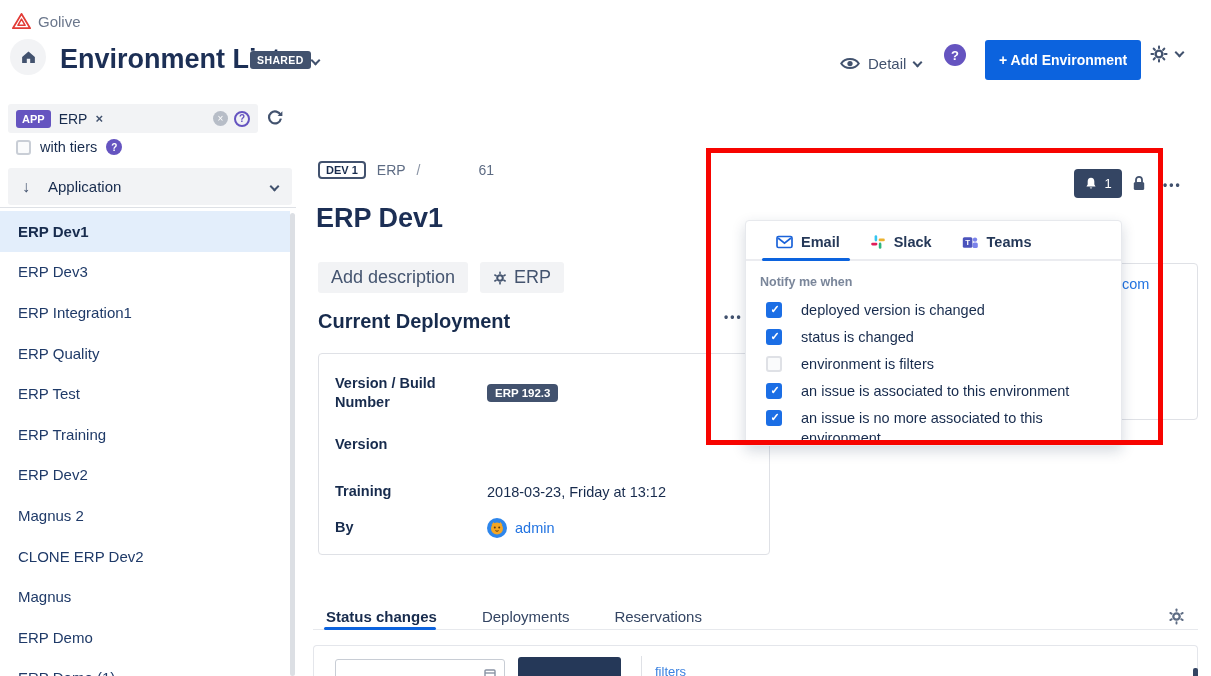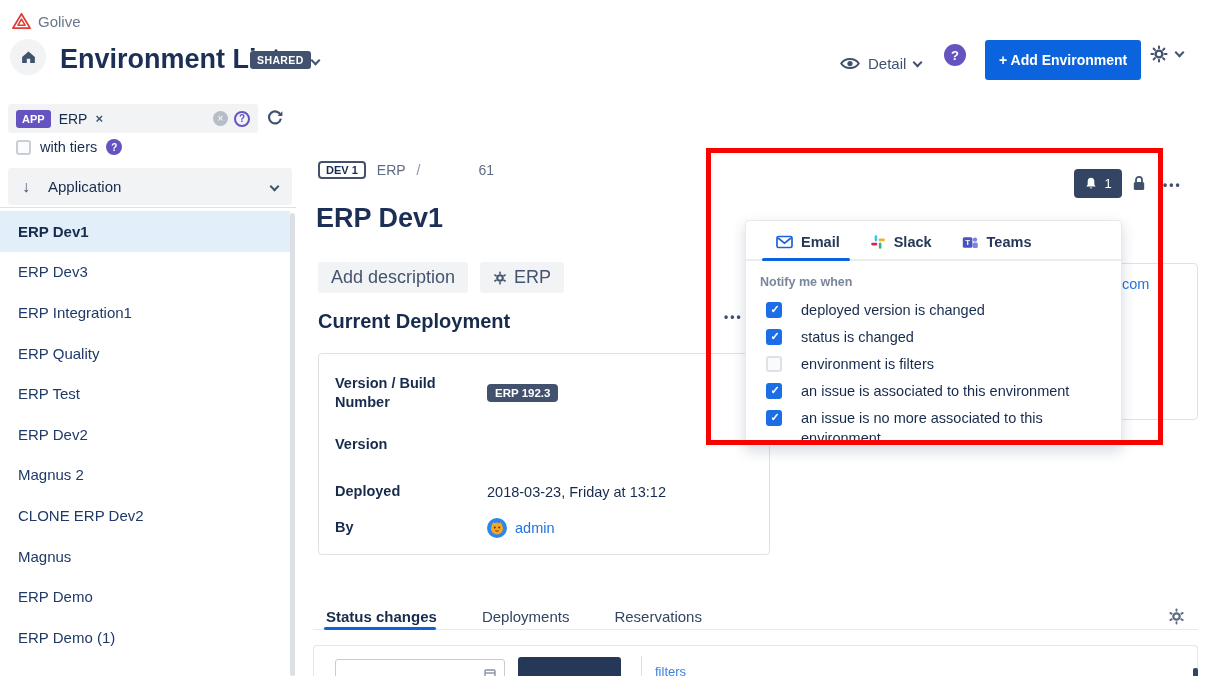--- a/index.html
+++ b/index.html
@@ -247,20 +247,23 @@
     </div>
 
     <div class="env-item">
       <span>ERP Quality</span>
     </div>
 
     <div class="env-item">
       <span>ERP Test</span>
     </div>
 
+    <div class="env-item">
+      <span>ERP Training</span>
+    </div>
 
     <div class="env-item">
       <span>ERP Dev2</span>
     </div>
 
     <div class="env-item">
       <span>Magnus 2</span>
     </div>
 
     <div class="env-item">
@@ -319,21 +322,21 @@
     <div class="dep-label" style="width:152px">Version / Build Number</div>
     <div class="dep-value">
       <span class="badge-version">ERP 192.3</span>
     </div>
   </div>
   <div class="dep-row row-issues">
     <div class="dep-label">Version</div>
     <div class="dep-value"></div>
   </div>
   <div class="dep-row">
-    <div class="dep-label">Deployed</div>
+    <div class="dep-label">Training</div>
     <div class="dep-value">2018-03-23, Friday at 13:12</div>
   </div>
   <div class="dep-row">
     <div class="dep-label">By</div>
     <div class="dep-value">
       <span class="avatar">
         <svg width="20" height="20" viewBox="0 0 20 20">
           <circle cx="10" cy="10" r="10" fill="#2E86EB"></circle>
           <circle cx="10" cy="10.5" r="6" fill="#F5A623"></circle>
           <path d="M4.6 7 L6.5 4 L8 6.4 Z" fill="#F5A623"></path>

